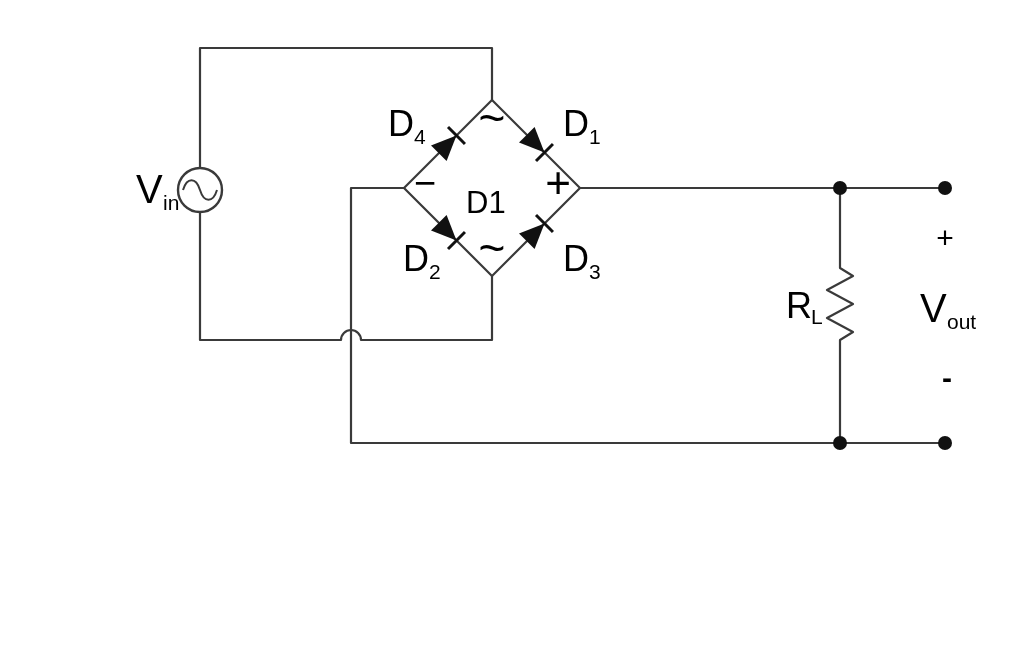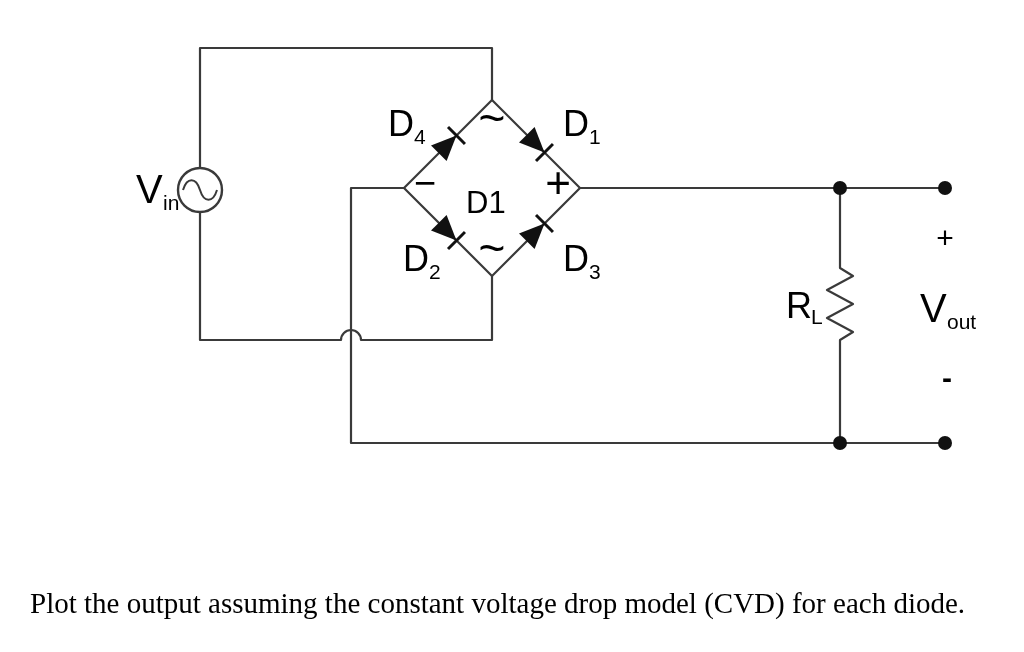--- a/index.html
+++ b/index.html
@@ -118,14 +118,13 @@
       <text x="786" y="318" font-size="36">R</text>
       <text x="811" y="324" font-size="21">L</text>
 
       <text x="945" y="248" font-size="30" text-anchor="middle">+</text>
       <text x="920" y="322" font-size="40">V</text>
       <text x="947" y="329" font-size="21">out</text>
       <text x="947" y="388" font-size="30" font-weight="bold" text-anchor="middle">-</text>
     </g>
   </svg>
 
-  <div class="caption">Plot the output assuming the constant voltage drop model (CVD) for each diode.</div>
 </div>
 
 </body></html>

